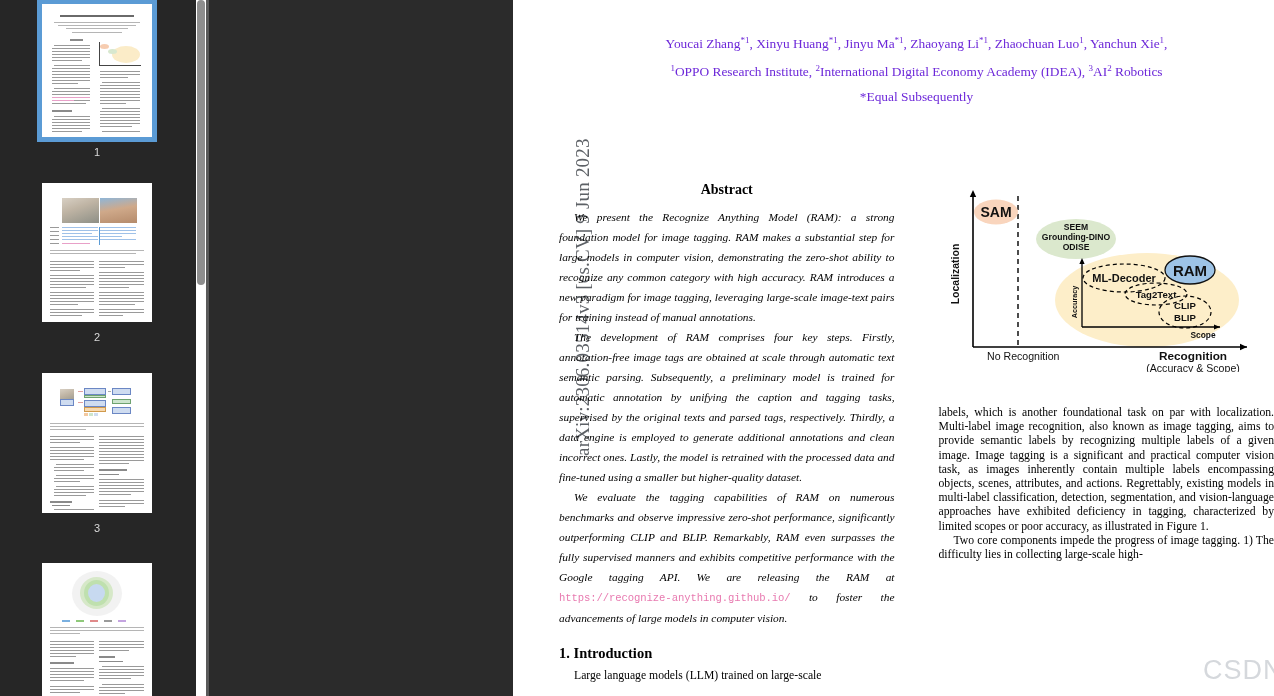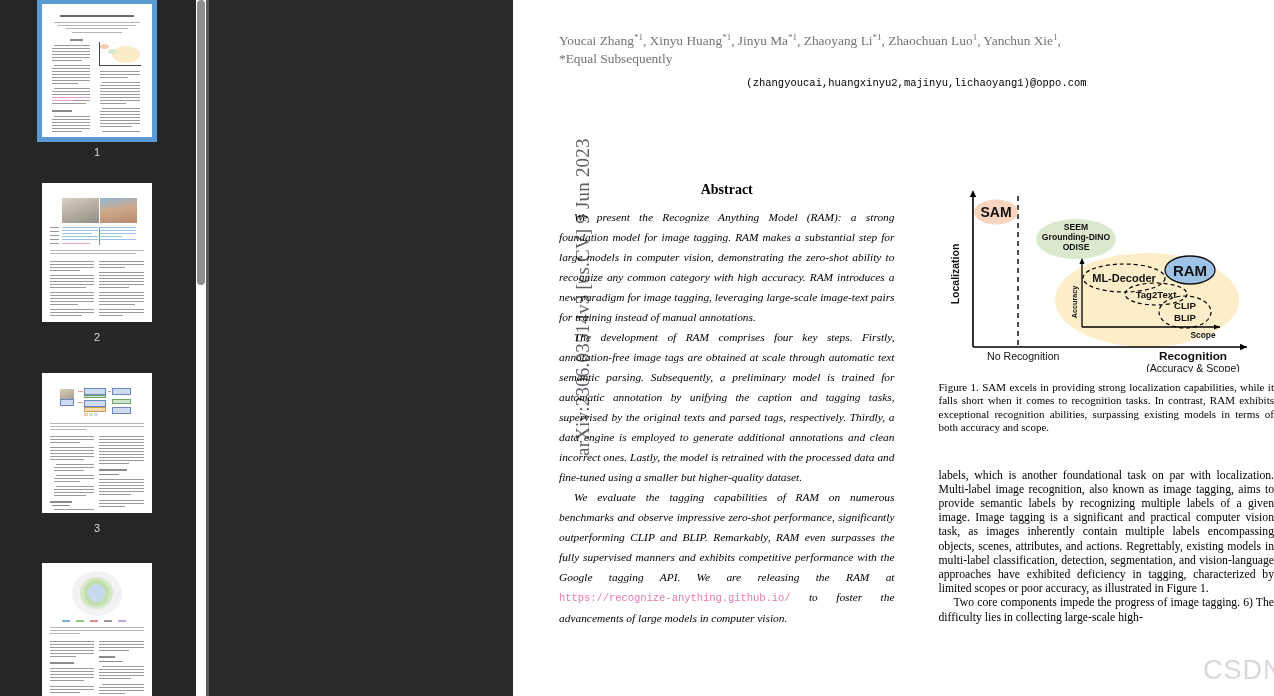--- a/index.html
+++ b/index.html
@@ -88,22 +88,22 @@
   #paper-body {
     position: absolute; left: 46px; top: 0; width: 715px; height: 696px;
   }
 
   #paper-title {
     margin-top: 12px; text-align: center;
     font-size: 18.5px; font-weight: bold; color: #000;
     font-family: "Liberation Serif", serif;
   }
   #authors {
-    margin-top: 28px; 
-    font-size: 13.4px; line-height: 18px; color: #737373;
+    margin-top: 28px; text-align: center;
+    font-size: 13.4px; line-height: 24px; color: #6d28d9;
   }
   #authors sup { font-size: 9px; vertical-align: super; }
   #emails {
     margin-top: 9px; text-align: center;
     font-family: "Liberation Mono", monospace;
     font-size: 10.5px; color: #000;
   }
 
   #columns {
     position: absolute; top: 182px; left: 0; width: 715px;
@@ -405,34 +405,36 @@
 
   <div id="page">
 
     <div id="arxiv-stamp">arXiv:2306.03514v3  [cs.CV]  9 Jun 2023</div>
 
     <div id="paper-body">
 
 
       <div id="authors">
         <div>Youcai Zhang<sup>*1</sup>, Xinyu Huang<sup>*1</sup>, Jinyu Ma<sup>*1</sup>, Zhaoyang Li<sup>*1</sup>, Zhaochuan Luo<sup>1</sup>, Yanchun Xie<sup>1</sup>,</div>
+        <div><sup>1</sup>OPPO Research Institute, <sup>2</sup>International Digital Economy Academy (IDEA), <sup>3</sup>AI<sup>2</sup> Robotics</div>
         <div>*Equal Subsequently</div>
       </div>
 
-      <div id="emails">(zhangyoucai,huangxinyu2,majinyu,lichaoyang1)@oppo.com</div>
 
       <div id="columns">
 
         <div class="col">
           <div class="sec-head">Abstract</div>
           <div class="abstract">
             <p>We present the Recognize Anything Model (RAM): a strong foundation model for image tagging. RAM makes a substantial step for large models in computer vision, demonstrating the zero-shot ability to recognize any common category with high accuracy. RAM introduces a new paradigm for image tagging, leveraging large-scale image-text pairs for training instead of manual annotations.</p>
             <p>The development of RAM comprises four key steps. Firstly, annotation-free image tags are obtained at scale through automatic text semantic parsing. Subsequently, a preliminary model is trained for automatic annotation by unifying the caption and tagging tasks, supervised by the original texts and parsed tags, respectively. Thirdly, a data engine is employed to generate additional annotations and clean incorrect ones. Lastly, the model is retrained with the processed data and fine-tuned using a smaller but higher-quality dataset.</p>
             <p><span>We evaluate the tagging capabilities of RAM on numerous benchmarks and observe impressive zero-shot performance, significantly outperforming CLIP and BLIP. Remarkably, RAM even surpasses the fully supervised manners and exhibits competitive performance with the Google tagging API. We are releasing the RAM at </span><a href="#">https://recognize-anything.github.io/</a><span> to foster the advancements of large models in computer vision.</span></p>
           </div>
+          <div class="sec-head left" style="margin-top:17px; margin-bottom:7px;">1. Introduction</div>
+          <div class="body-p indent">Large language models (LLM) trained on large-scale</div>
         </div>
 
         <div class="col">
 
           <div id="figure1">
             <svg id="fig-svg" width="322" height="190" viewBox="0 0 322 190" xmlns="http://www.w3.org/2000/svg">
 
               <ellipse cx="208" cy="118" rx="92" ry="47" fill="#fdeec9"></ellipse>
 
               <line x1="34" y1="165" x2="308" y2="165" stroke="#000" stroke-width="1.6"></line>
@@ -470,24 +472,23 @@
               <ellipse cx="251" cy="88" rx="25" ry="14" fill="#9dc3e6" stroke="#111" stroke-width="1.3"></ellipse>
               <text x="251" y="94" text-anchor="middle" font-family="Liberation Sans, sans-serif" font-size="15" font-weight="bold" fill="#111">RAM</text>
 
               <text x="20" y="92" text-anchor="middle" font-family="Liberation Sans, sans-serif" font-size="10.5" font-weight="bold" fill="#111" transform="rotate(-90 20 92)">Localization</text>
               <text x="48" y="178" font-family="Liberation Sans, sans-serif" font-size="10.6" fill="#111">No Recognition</text>
               <text x="254" y="178" text-anchor="middle" font-family="Liberation Sans, sans-serif" font-size="11.8" font-weight="bold" fill="#111">Recognition</text>
               <text x="254" y="190" text-anchor="middle" font-family="Liberation Sans, sans-serif" font-size="10.6" fill="#111">(Accuracy &amp; Scope)</text>
             </svg>
           </div>
 
-          <div class="caption" style="margin-top:8px;">Figure 1. SAM excels in providing strong localization capabilities, while it falls short when it comes to recognition tasks. In contrast, RAM exhibits exceptional recognition abilities, surpassing existing models in terms of both accuracy and scope.</div>
 
           <div class="body-p" style="margin-top:34px;">labels, which is another foundational task on par with localization. Multi-label image recognition, also known as image tagging, aims to provide semantic labels by recognizing multiple labels of a given image. Image tagging is a significant and practical computer vision task, as images inherently contain multiple labels encompassing objects, scenes, attributes, and actions. Regrettably, existing models in multi-label classification, detection, segmentation, and vision-language approaches have exhibited deficiency in tagging, characterized by limited scopes or poor accuracy, as illustrated in Figure 1.</div>
-          <div class="body-p indent">Two core components impede the progress of image tagging. 6) The difficulty lies in collecting large-scale high-</div>
+          <div class="body-p indent">Two core components impede the progress of image tagging. 1) The difficulty lies in collecting large-scale high-</div>
         </div>
 
       </div>
     </div>
 
     <div id="watermark">CSDN @Together_CZ</div>
   </div>
 
 </div>
 

